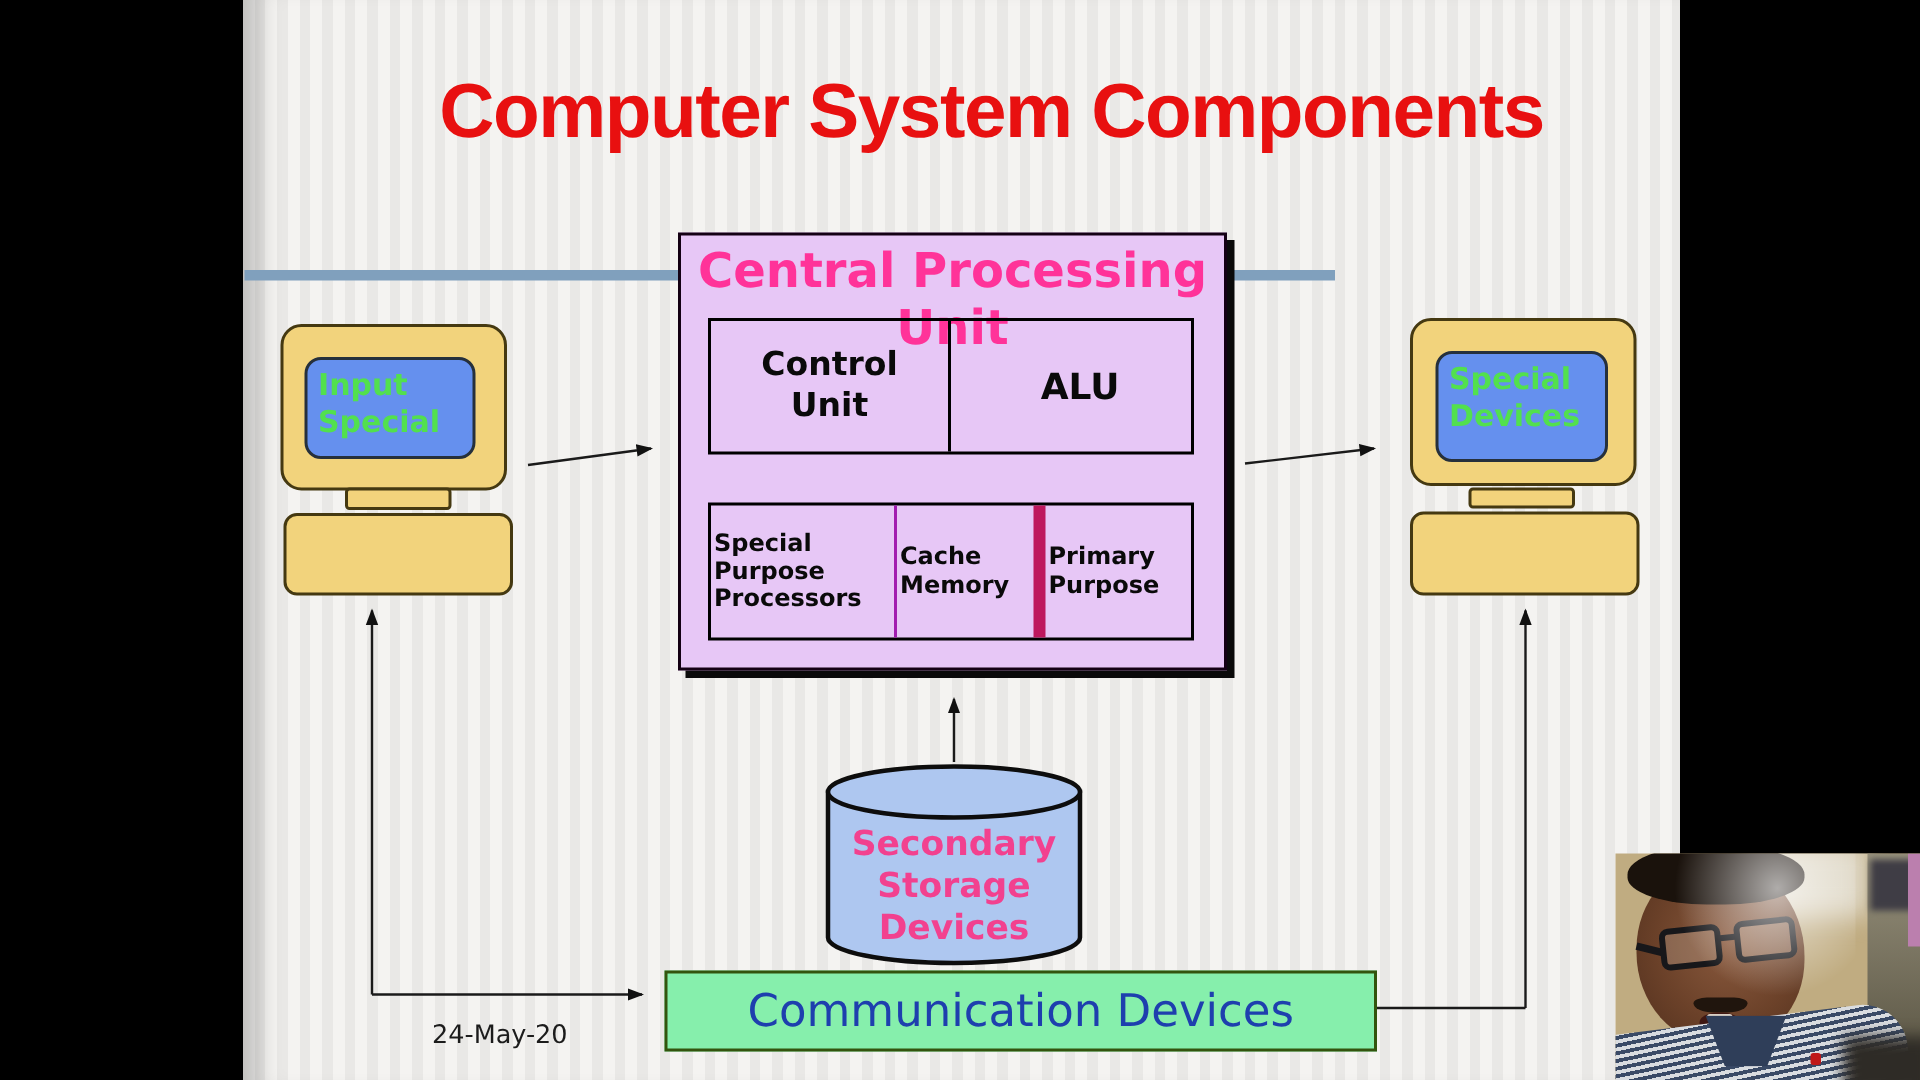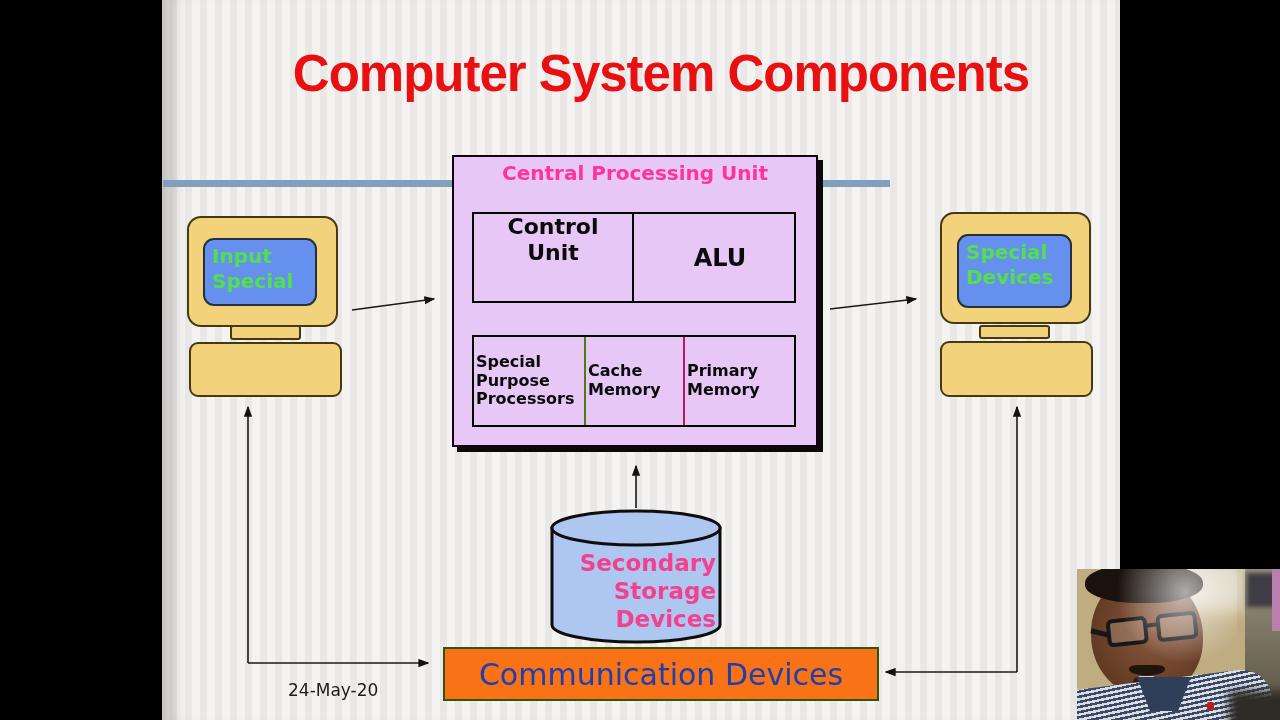--- a/index.html
+++ b/index.html
@@ -17,59 +17,59 @@
            color:#e81010; letter-spacing:-1px;margin-top:16px; }
 
   .divider { position:absolute; left:163px; top:180px; width:727px; height:7px; background:#80a0bd; }
 
   svg.overlay { position:absolute; left:0; top:0; width:1280px; height:720px; }
 
   
   .cpu { position:absolute; left:452px; top:155px; width:366px; height:292px;
          background:#e7c7f6; border:2px solid #140014; box-shadow:5px 5px 0 #0a0a0a; }
   .cpu-title { position:absolute; left:0; top:4px; width:100%; text-align:center;
-               font-weight:bold; font-size:20px; color:#ff3399; }
+               font-weight:bold; font-size:32px; color:#ff3399; }
   .cpu-row1 { position:absolute; left:18px; top:55px; width:324px; height:91px;
               border:2px solid #000; display:flex; }
-  .cell-cu { width:160px; border-right:2px solid #000; display:flex; justify-content:center; }
+  .cell-cu { width:160px; border-right:2px solid #000; display:flex; align-items:center; justify-content:center; }
   .cell-cu span { display:block; width:100px; text-align:center; font-weight:bold; font-size:22px; color:#0a0a0a; line-height:1.2; }
   .cell-alu { flex:1; display:flex; align-items:center; justify-content:center;
               font-weight:bold; font-size:24px; color:#0a0a0a;margin-left:12px; }
   .cpu-row2 { position:absolute; left:18px; top:178px; width:324px; height:92px;
               border:2px solid #000; display:flex; }
   .cpu-row2 .cell { display:flex; align-items:center; justify-content:center; text-align:left;
                     font-weight:bold; font-size:16px; color:#0a0a0a; line-height:1.18; padding:2px; }
-  .cell-spp { width:112px; border-right:2px solid #4d7c0f; }
-  .cell-cache { width:99px; border-right:2px solid #be185d; text-align:center; }
+  .cell-spp { width:124px; border-right:2px solid #a21caf; }
+  .cell-cache { width:99px; border-right:8px solid #be185d; text-align:center; }
   .cell-prim { flex:1; }
 
   
   .monitor { position:absolute; background:#f2d37c; border:2px solid #453911; border-radius:14px; }
   .screen  { position:absolute; background:#6590ee; border:2px solid #26303c; border-radius:11px;
              color:#52e04e; font-weight:bold; font-size:20px; line-height:1.25; padding:4px 0 0 7px; }
   .neck    { position:absolute; background:#f2d37c; border:2px solid #453911; border-radius:3px; }
   .keyb    { position:absolute; background:#f2d37c; border:2px solid #453911; border-radius:9px; }
 
   .in-monitor { left:187px; top:216px; width:151px; height:111px; }
   .in-screen  { left:203px; top:238px; width:114px; height:68px; }
   .in-neck    { left:230px; top:325px; width:71px;  height:15px; }
   .in-keyb    { left:189px; top:342px; width:153px; height:55px; }
 
   .out-monitor { left:940px; top:212px; width:151px; height:112px; }
   .out-screen  { left:957px; top:234px; width:115px; height:74px; }
   .out-neck    { left:979px; top:325px; width:71px;  height:14px; }
   .out-keyb    { left:940px; top:341px; width:153px; height:56px; }
 
   
-  .cyl-label { position:absolute; left:556px; top:549px; width:160px; text-align:right;
+  .cyl-label { position:absolute; left:556px; top:549px; width:160px; text-align:center;
                font-weight:bold; font-size:23px; color:#f2418f; line-height:1.22; }
 
   
-  .comm { position:absolute; left:443px; top:647px; width:436px; height:54px;
-          background:#f97316; border:2px solid #33540e; display:flex; align-items:center;
+  .comm { position:absolute; left:443px; top:647px; width:475px; height:54px;
+          background:#86efac; border:2px solid #33540e; display:flex; align-items:center;
           justify-content:center; font-size:30px; color:#1e3fae; }
 
   .date { position:absolute; left:288px; top:680px; font-size:17px; color:#1c1c1c; }
 
   
   .webcam { position:absolute; left:1077px; top:569px; width:203px; height:151px;
             background:#c0ac81; overflow:hidden; }
   .wc-light { position:absolute; left:85px; top:-8px; width:85px; height:50px; background:#ddd6c4; filter:blur(8px); }
   .wc-dark  { position:absolute; left:168px; top:0; width:35px; height:151px;
               background:linear-gradient(180deg,#97917c,#55503f); }
@@ -141,21 +141,21 @@
     <div class="cpu-title">Central Processing Unit</div>
     <div class="cpu-row1">
       <div class="cell-cu">
         <span>Control Unit</span>
       </div>
       <div class="cell-alu">ALU</div>
     </div>
     <div class="cpu-row2">
       <div class="cell cell-spp">Special Purpose Processors</div>
       <div class="cell cell-cache">Cache Memory</div>
-      <div class="cell cell-prim">Primary Memory</div>
+      <div class="cell cell-prim">Primary Purpose</div>
     </div>
   </div>
 
   <div>
     <div class="monitor in-monitor"></div>
     <div class="screen in-screen">Input Special</div>
     <div class="neck in-neck"></div>
     <div class="keyb in-keyb"></div>
   </div>
 

